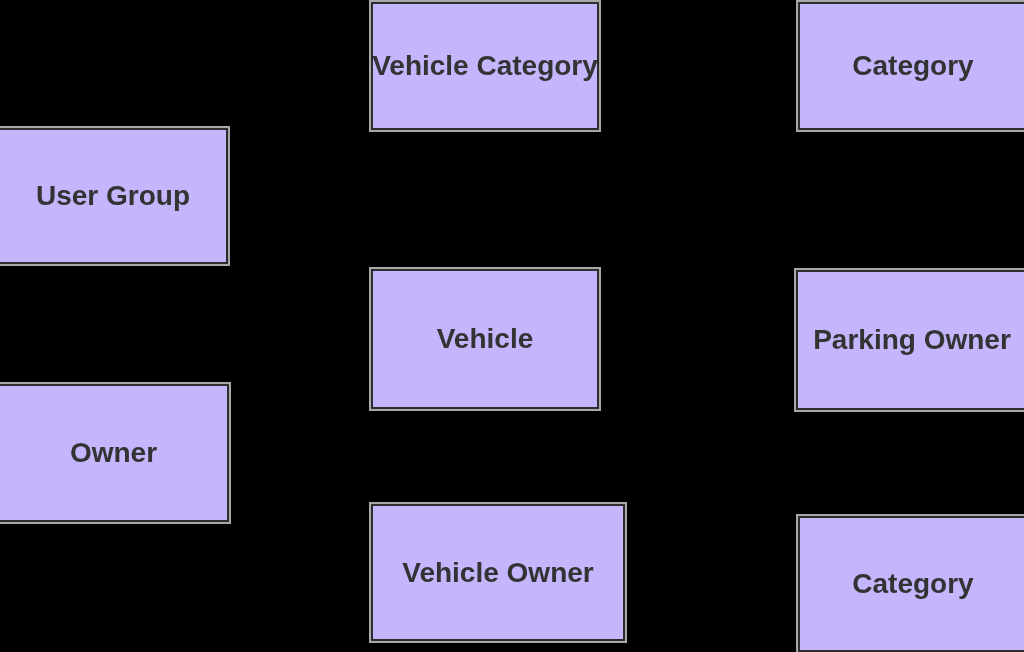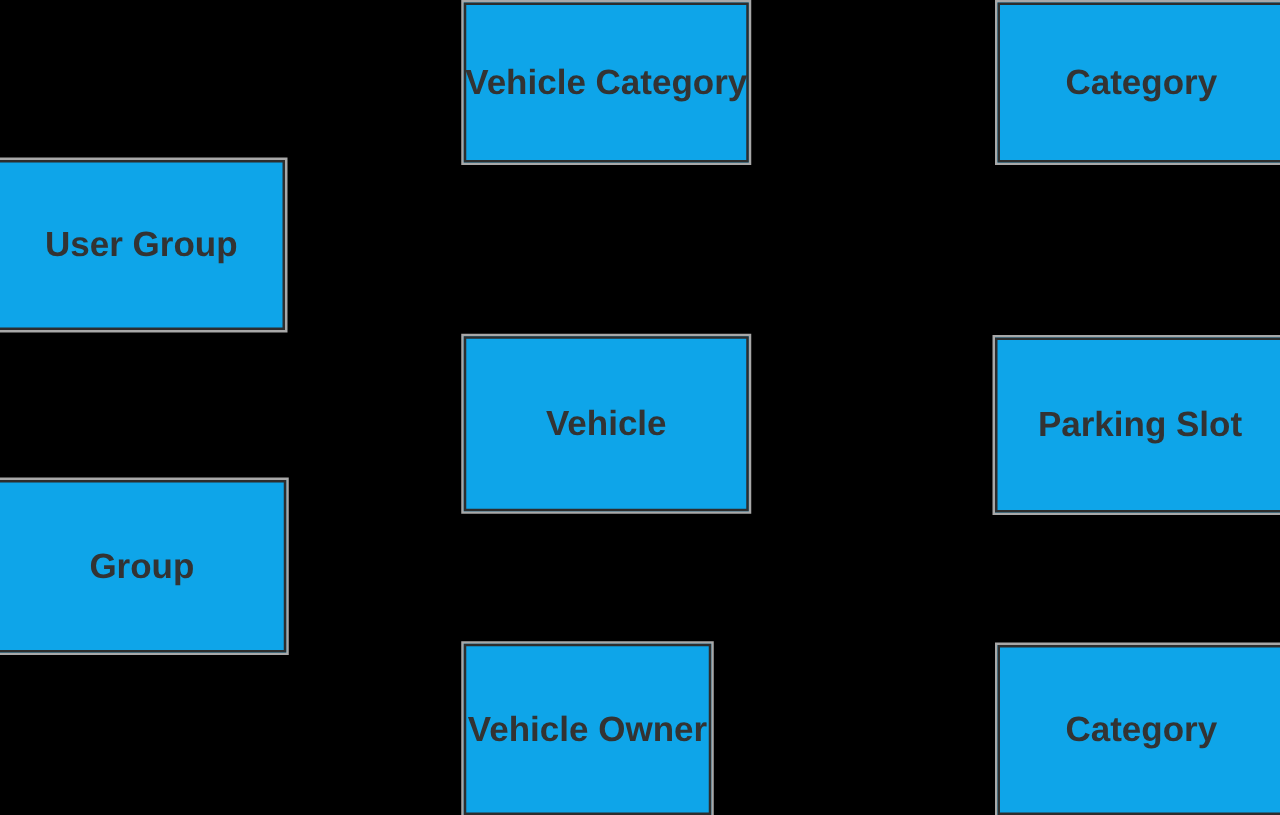--- a/index.html
+++ b/index.html
@@ -11,21 +11,21 @@
     position: relative;
     width: 1024px;
     height: 652px;
     background: #000000;
     overflow: hidden;
     font-family: "Liberation Sans", "DejaVu Sans", sans-serif;
   }
   .entity {
     position: absolute;
     box-sizing: border-box;
-    background: #0ea5e9;
+    background: #c4b5fd;
     border: 2px solid #2d2d2d;
     
     box-shadow: 0 0 0 2px #a8a8a8;
     display: flex;
     align-items: center;
     justify-content: center;
   }
   .entity-label {
     color: #333333;
     font-size: 28px;
@@ -34,21 +34,21 @@
     text-align: center;
     user-select: none;
   }
   
   #box-vehicle-category { left: 371px; top: 2px;   width: 228px; height: 128px; }
   #box-booking          { left: 798px; top: 2px;   width: 230px; height: 128px; }
   #box-user-group       { left: -2px;  top: 128px; width: 230px; height: 136px; }
   #box-vehicle          { left: 371px; top: 269px; width: 228px; height: 140px; }
   #box-parking-slot     { left: 796px; top: 270px; width: 232px; height: 140px; }
   #box-user             { left: -2px;  top: 384px; width: 231px; height: 138px; }
-  #box-vehicle-owner    { left: 371px; top: 515px; width: 198px; height: 137px; }
+  #box-vehicle-owner    { left: 371px; top: 504px; width: 254px; height: 137px; }
   #box-payment          { left: 798px; top: 516px; width: 230px; height: 136px; }
 </style>
 </head>
 <body>
 
 <div id="canvas">
 
   <div class="entity" id="box-vehicle-category">
     <span class="entity-label">Vehicle Category</span>
   </div>
@@ -59,25 +59,25 @@
 
   <div class="entity" id="box-user-group">
     <span class="entity-label">User Group</span>
   </div>
 
   <div class="entity" id="box-vehicle">
     <span class="entity-label">Vehicle</span>
   </div>
 
   <div class="entity" id="box-parking-slot">
-    <span class="entity-label">Parking Slot</span>
+    <span class="entity-label">Parking Owner</span>
   </div>
 
   <div class="entity" id="box-user">
-    <span class="entity-label">Group</span>
+    <span class="entity-label">Owner</span>
   </div>
 
   <div class="entity" id="box-vehicle-owner">
     <span class="entity-label">Vehicle Owner</span>
   </div>
 
   <div class="entity" id="box-payment">
     <span class="entity-label">Category</span>
   </div>
 

